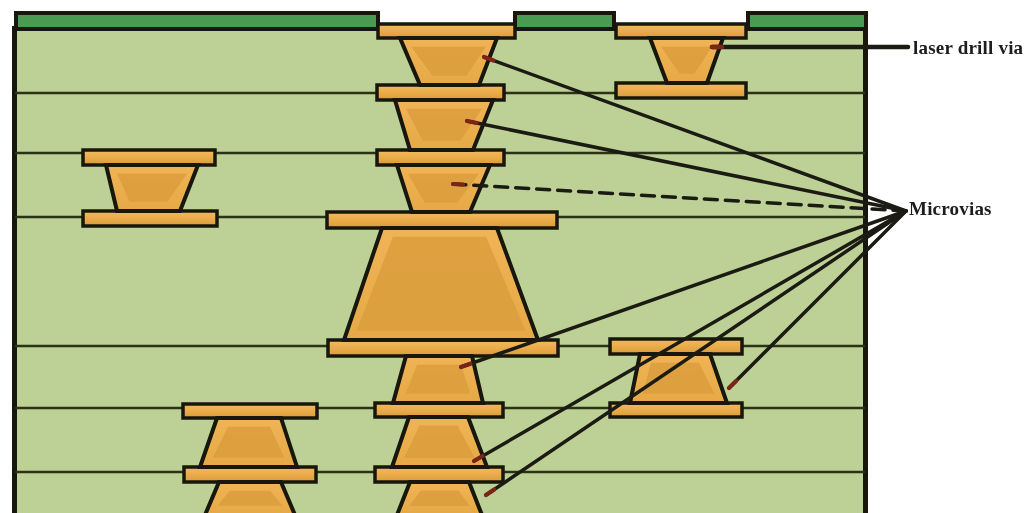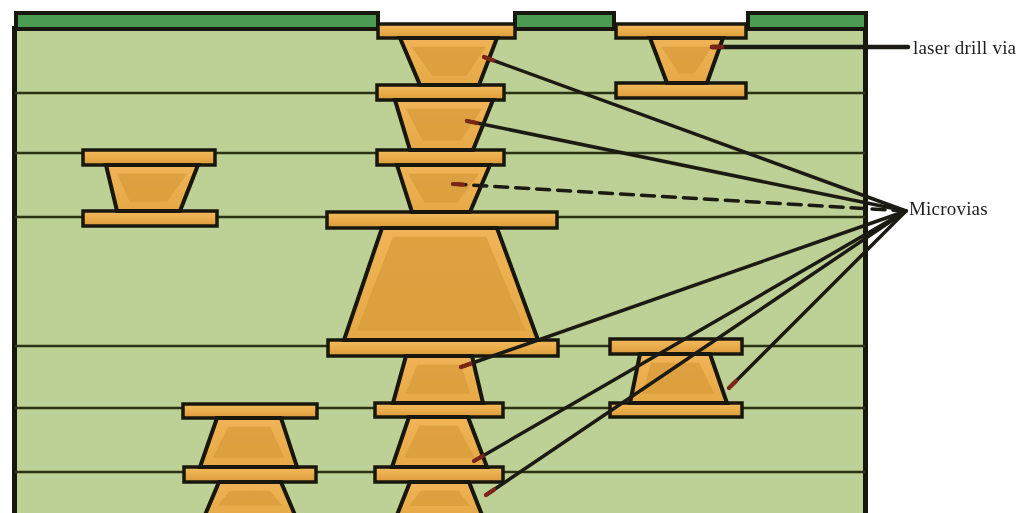--- a/index.html
+++ b/index.html
@@ -1,19 +1,19 @@
 <!DOCTYPE html>
 <html><head>
 <meta charset="utf-8">
 <style>
   html,body{margin:0;padding:0;background:#ffffff;}
   .stage{position:relative;width:1024px;height:513px;background:#ffffff;overflow:hidden;
          font-family:"Liberation Serif", serif;}
   .stage svg{position:absolute;left:0;top:0;}
-  .label{position:absolute;font-weight:normal;font-size:19px;line-height:21px;color:#1d1d1d;
+  .label{position:absolute;font-weight:bold;font-size:19px;line-height:21px;color:#1d1d1d;
          white-space:nowrap;letter-spacing:0.2px;}
   .label-laser{left:913px;top:37px;}
   .label-microvias{left:909px;top:198px;}
 </style>
 </head>
 <body>
 
 <div class="stage">
   <svg id="diagram-svg" width="1024" height="513" viewBox="0 0 1024 513">
       <defs>

